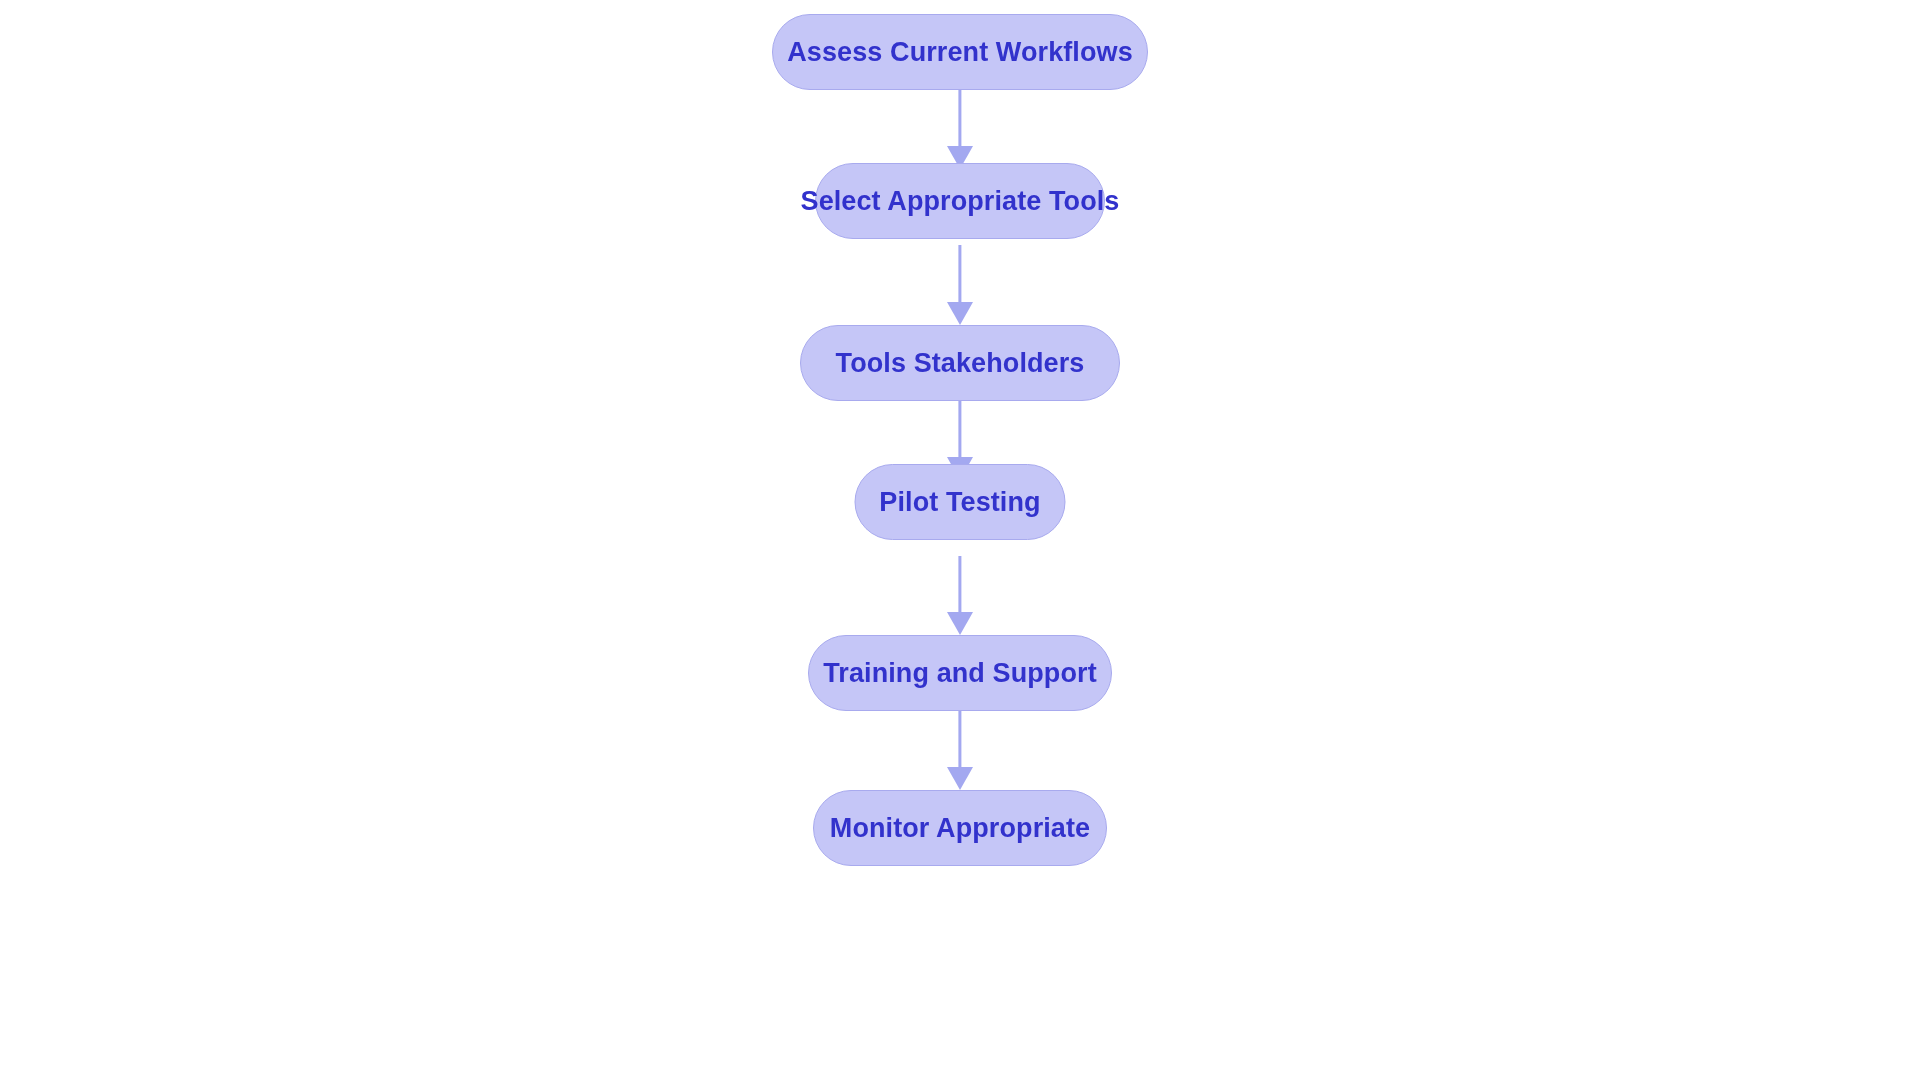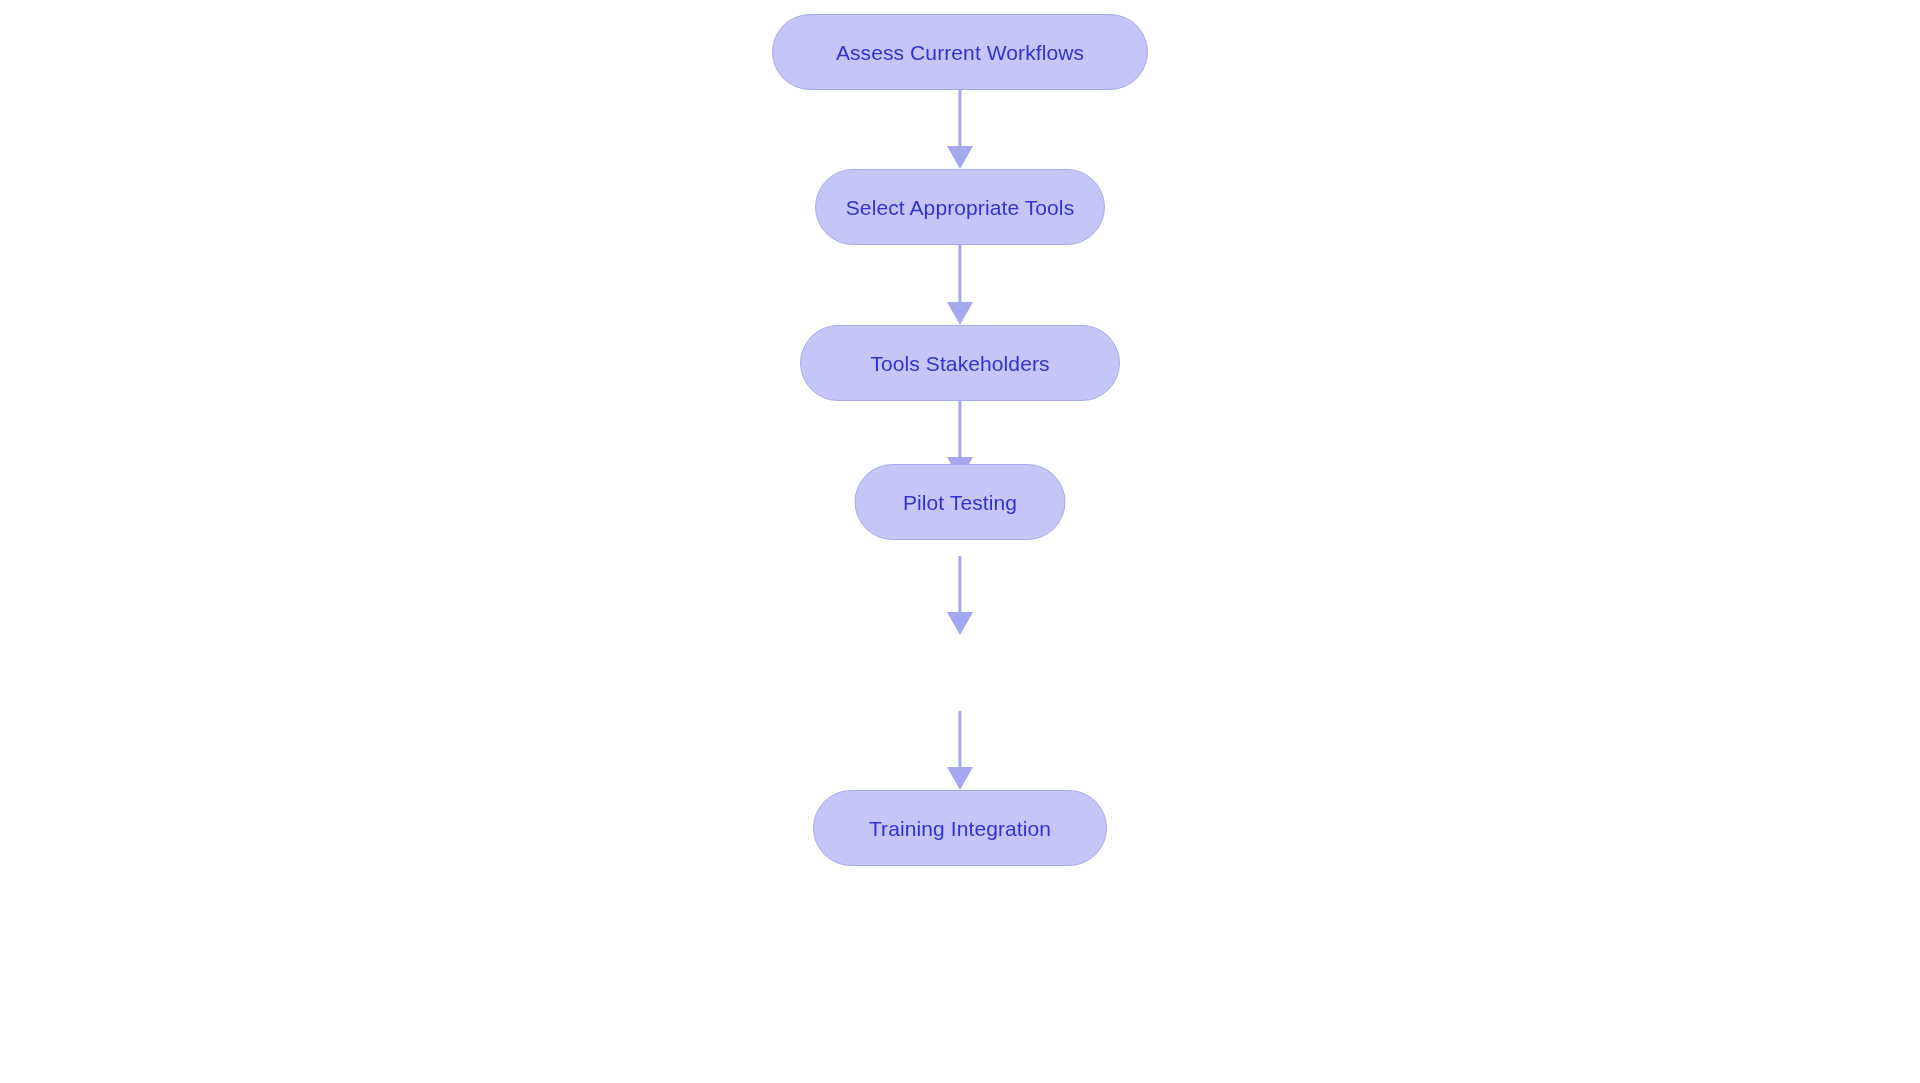--- a/index.html
+++ b/index.html
@@ -33,31 +33,31 @@
     align-items: center;
     justify-content: center;
     padding: 0 34px;
     background: #c5c6f7;
     border: 1.6px solid #a8aaee;
     border-radius: 999px;
     white-space: nowrap;
   }
   .node-label {
     font-family: "Liberation Sans", sans-serif;
-    font-size: 21px;
-    font-weight: 400;
+    font-size: 27px;
+    font-weight: 700;
     letter-spacing: 0.1px;
     color: #3232cc;
     line-height: 1;
     user-select: none;
   }
 
   
   .node-0 { top: 14px;  width: 376px; }
-  .node-1 { top: 169px; width: 290px; text-align: center; }
+  .node-1 { top: 163px; width: 290px; text-align: center; }
   .node-2 { top: 325px; width: 320px; }
   .node-3 { top: 464px; width: 211px; }
   .node-4 { top: 635px; width: 304px; }
   .node-5 { top: 790px; width: 294px; }
 
   
   .connector {
     position: absolute;
     left: 50%;
     transform: translateX(-50%);
@@ -130,23 +130,26 @@
 
   <div class="node node-3">
     <span class="node-label">Pilot Testing</span>
   </div>
 
   <div class="connector connector-3">
     <div class="connector-line"></div>
     <div class="connector-head"></div>
   </div>
 
+  <div class="node node-4">
+    <span class="node-label">Training and Support</span>
+  </div>
 
   <div class="connector connector-4">
     <div class="connector-line"></div>
     <div class="connector-head"></div>
   </div>
 
   <div class="node node-5">
-    <span class="node-label">Training Integration</span>
+    <span class="node-label">Monitor Appropriate</span>
   </div>
 
 </div>
 
 </body></html>

